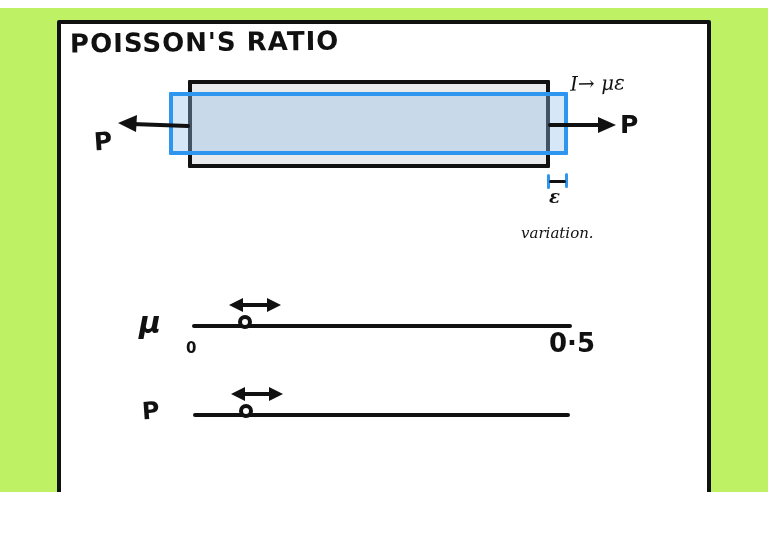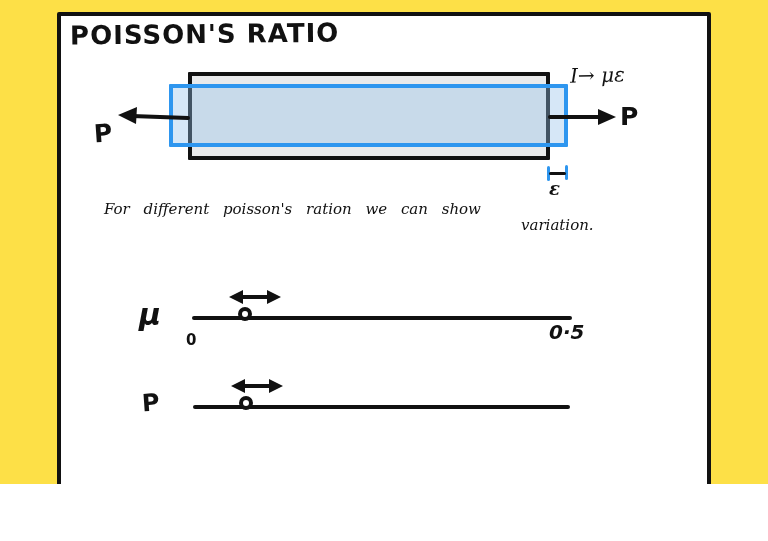--- a/index.html
+++ b/index.html
@@ -1,24 +1,25 @@
 <!DOCTYPE html>
 <html><head>
 <meta charset="utf-8">
 <style>
   * { margin: 0; padding: 0; box-sizing: border-box; }
   html, body { background: #ffffff; }
   #canvas {
     position: relative;
     width: 768px;
     height: 484px;
-    background: #fde047;
+    background: #bef264;
     font-family: "DejaVu Sans", sans-serif;
     color: #111111;
     overflow: hidden;
+    margin-top: 8px;
   }
   .abs { position: absolute; }
 
   
   #frame {
     left: 57px; top: 12px;
     width: 654px; height: 516px;
     border: 4px solid #111111;
     border-radius: 2px;
     background: #ffffff;
@@ -117,21 +118,21 @@
     width: 14px; height: 14px;
     background: #ffffff;
     border: 4.5px solid #111111;
     border-radius: 50%;
   }
   #mu-handle { left: 238px; top: 307px; }
   #p-handle  { left: 239px; top: 396px; }
 
   .range-label { font-weight: bold; }
   #mu-min { left: 186px; top: 331px; font-size: 15px; }
-  #mu-max { left: 549px; top: 320px; font-size: 20px; font-style: italic; }
+  #mu-max { left: 549px; top: 320px; font-size: 26px; }
 
   .arrow-svg { display: block; }
 </style>
 </head>
 <body>
 
 <div id="canvas">
   <div id="frame" class="abs"></div>
 
   <div id="title" class="abs">POISSON'S RATIO</div>
@@ -156,21 +157,20 @@
     <div id="elongation-note" class="abs">I→ με</div>
 
     <div>
       <div id="strain-tick-left" class="abs tick-blue"></div>
       <div id="strain-tick-right" class="abs tick-blue"></div>
       <div id="strain-measure-line" class="abs"></div>
       <div id="epsilon-label" class="abs">ε</div>
     </div>
   </div>
 
-  <div id="caption-text" class="abs caption">For different poisson's ration we can show</div>
   <div id="caption-variation" class="abs caption">variation.</div>
 
   <div>
     <div id="mu-label" class="abs slider-label">μ</div>
     <svg class="abs arrow-svg" style="left:226px; top:287px;" width="58" height="20">
       <line x1="12" y1="10" x2="46" y2="10" stroke="#111111" stroke-width="4" stroke-linecap="round"></line>
       <polygon points="3,10 17,3 17,17" fill="#111111"></polygon>
       <polygon points="55,10 41,3 41,17" fill="#111111"></polygon>
     </svg>
     <div id="mu-track" class="abs slider-track"></div>

